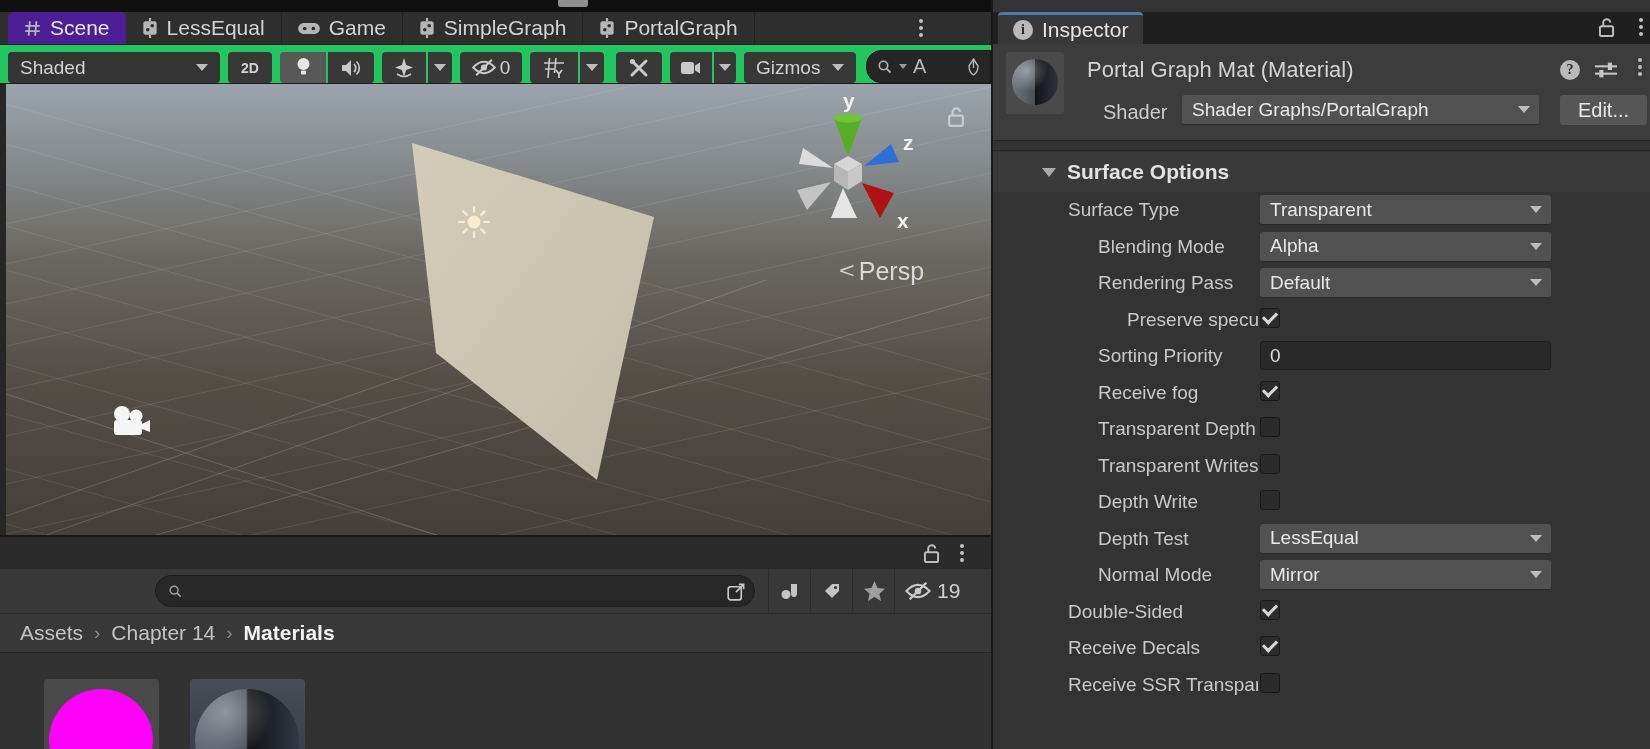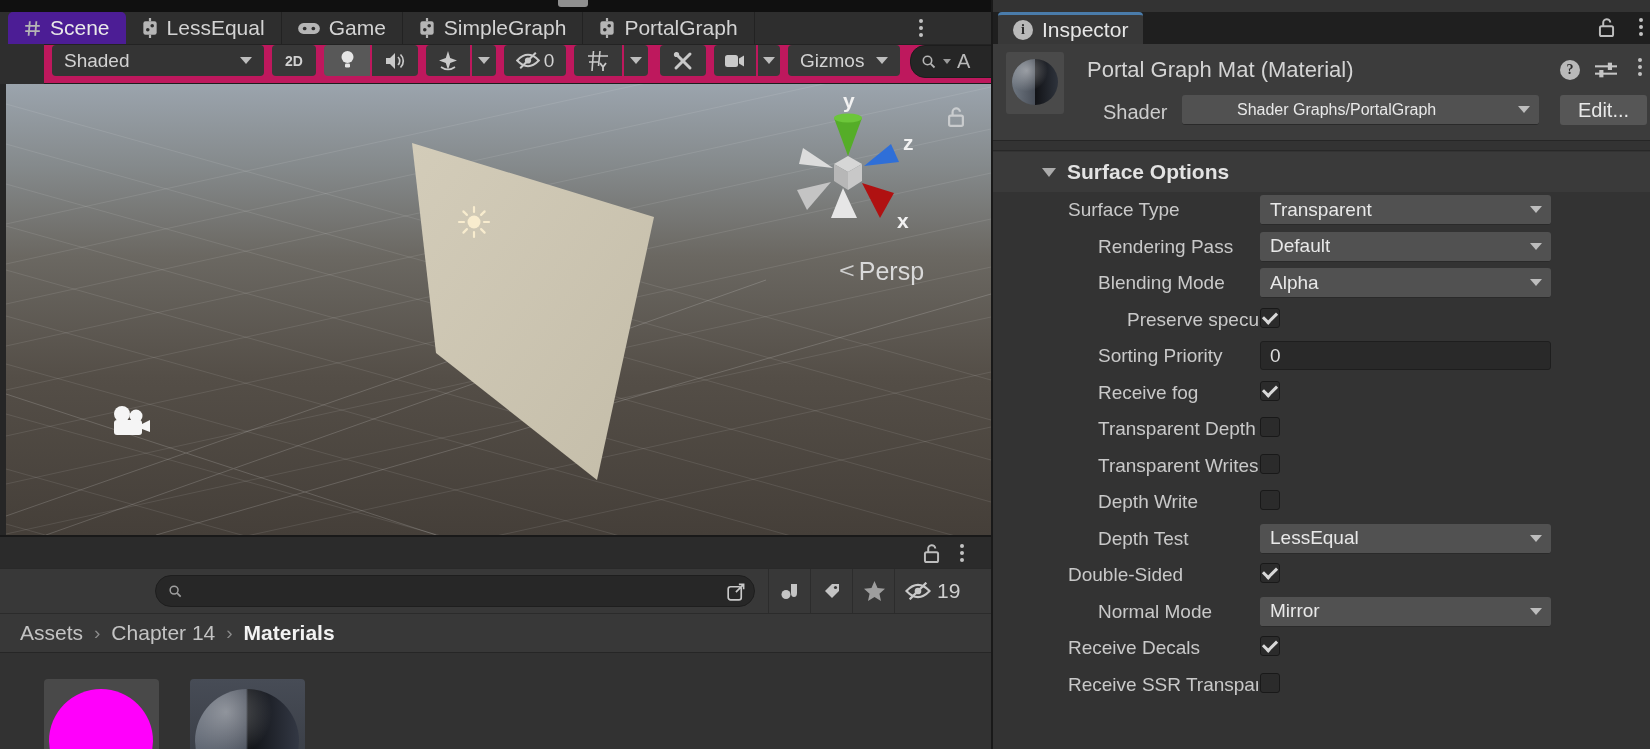--- a/index.html
+++ b/index.html
@@ -12,21 +12,21 @@
   #left{position:absolute;left:0;top:0;width:991px;height:749px;}
   #scene-tabbar{position:absolute;left:0;top:12px;width:991px;height:32px;background:#2e2e2e;display:flex;align-items:stretch;}
   #scene-tabs{display:flex;margin-left:8px;}
   .stab{display:flex;align-items:center;gap:9px;padding:0 16px;background:#2e2e2e;border-right:1px solid #222;color:#d3d3d3;font-size:21px;white-space:nowrap;cursor:default;}
   .stab.active{background:#4c1d95;border-radius:5px 5px 0 0;border-right:none;color:#e9e9e9;}
   .ticon{display:flex;align-items:center;}
   .kebab{display:flex;flex-direction:column;gap:3px;align-items:center;justify-content:center;width:20px;}
   .kebab i{width:4px;height:4px;border-radius:50%;background:#c2c2c2;}
   #scene-tab-kebab{margin-left:auto;margin-right:60px;align-self:center;}
   
-  #scene-toolbar{position:absolute;left:0;top:44px;width:991px;height:40px;background:#be185d;border-top:1px solid #232323;border-bottom:1px solid #1d1d1d;display:flex;align-items:flex-start;padding-left:8px;box-sizing:border-box;margin-left:44px;}
+  #scene-toolbar{position:absolute;left:0;top:44px;width:991px;height:40px;background:#22c55e;border-top:1px solid #232323;border-bottom:1px solid #1d1d1d;display:flex;align-items:flex-end;padding-left:8px;box-sizing:border-box;}
   .tbtn{height:31px;background:#383838;display:flex;align-items:center;justify-content:center;color:#d2d2d2;font-size:19px;margin-right:2px;box-sizing:border-box;}
   .tbtn.r-l{border-radius:4px 0 0 4px;} .tbtn.r-r{border-radius:0 4px 4px 0;} .tbtn.r{border-radius:4px;}
   .tbtn.active{background:#585858;}
   .ddsmall{width:0;height:0;border-left:6px solid transparent;border-right:6px solid transparent;border-top:7px solid #bdbdbd;}
   .vgap{width:6px;} .vgap2{width:10px;}
   #shaded-dd{width:212px;justify-content:flex-start;padding:0 12px;background:#343434;}
   #shaded-dd .ddsmall{margin-left:auto;}
   #gizmos-dd{width:112px;justify-content:flex-start;padding:0 12px;}
   #gizmos-dd .ddsmall{margin-left:auto;}
   #scene-search{height:31px;background:#262626;border:1px solid #1d1d1d;border-radius:15px 0 0 15px;display:flex;align-items:center;padding:0 10px;flex:1;margin-left:8px;color:#b9b9b9;font-size:20px;gap:6px;}
@@ -487,21 +487,21 @@
           <rect x="3.5" y="7.5" width="3.4" height="6" fill="#c6c6c6"></rect>
         </svg>
     </div>
     <div class="kebab abs" style="left:637px;top:14px;">
         <i></i>
         <i></i>
         <i></i>
       </div>
     <div id="shader-row-label">Shader</div>
     <div class="dropdown" id="shader-dd">
-      <span class="ddtext" style="font-size:16px;margin-left:45px;">Shader Graphs/PortalGraph</span>
+      <span class="ddtext" style="font-size:19px;">Shader Graphs/PortalGraph</span>
       <span class="ddarrow"></span>
     </div>
     <div id="edit-btn">
         <span>Edit...</span>
       </div>
   </div>
 
   <div id="insp-divider"></div>
 
   <div id="section-header">
@@ -511,34 +511,34 @@
 
   <div id="inspector-props">
       <div class="prow">
         <span class="plabel ind0">Surface Type</span>
         <div class="dropdown pvalue">
           <span class="ddtext">Transparent</span>
           <span class="ddarrow"></span>
         </div>
       </div>
       <div class="prow">
+        <span class="plabel ind1">Blending Mode</span>
+        <div class="dropdown pvalue">
+          <span class="ddtext">Alpha</span>
+          <span class="ddarrow"></span>
+        </div>
+      </div>
+      <div class="prow">
         <span class="plabel ind1">Rendering Pass</span>
         <div class="dropdown pvalue">
           <span class="ddtext">Default</span>
           <span class="ddarrow"></span>
         </div>
       </div>
       <div class="prow">
-        <span class="plabel ind1">Blending Mode</span>
-        <div class="dropdown pvalue">
-          <span class="ddtext">Alpha</span>
-          <span class="ddarrow"></span>
-        </div>
-      </div>
-      <div class="prow">
         <span class="plabel ind2">Preserve specular</span>
         <div class="checkbox pvalue">
           <span class="check"></span>
         </div>
       </div>
       <div class="prow">
         <span class="plabel ind1">Sorting Priority</span>
         <div class="textfield pvalue">
           <span>0</span>
         </div>
@@ -562,33 +562,33 @@
         <div class="checkbox pvalue"></div>
       </div>
       <div class="prow">
         <span class="plabel ind1">Depth Test</span>
         <div class="dropdown pvalue">
           <span class="ddtext">LessEqual</span>
           <span class="ddarrow"></span>
         </div>
       </div>
       <div class="prow">
-        <span class="plabel ind0">Double-Sided</span>
-        <div class="checkbox pvalue">
-          <span class="check"></span>
-        </div>
-      </div>
-      <div class="prow">
         <span class="plabel ind1">Normal Mode</span>
         <div class="dropdown pvalue">
           <span class="ddtext">Mirror</span>
           <span class="ddarrow"></span>
         </div>
       </div>
       <div class="prow">
+        <span class="plabel ind0">Double-Sided</span>
+        <div class="checkbox pvalue">
+          <span class="check"></span>
+        </div>
+      </div>
+      <div class="prow">
         <span class="plabel ind0">Receive Decals</span>
         <div class="checkbox pvalue">
           <span class="check"></span>
         </div>
       </div>
       <div class="prow">
         <span class="plabel ind0">Receive SSR Transpare</span>
         <div class="checkbox pvalue"></div>
       </div>
     </div>

